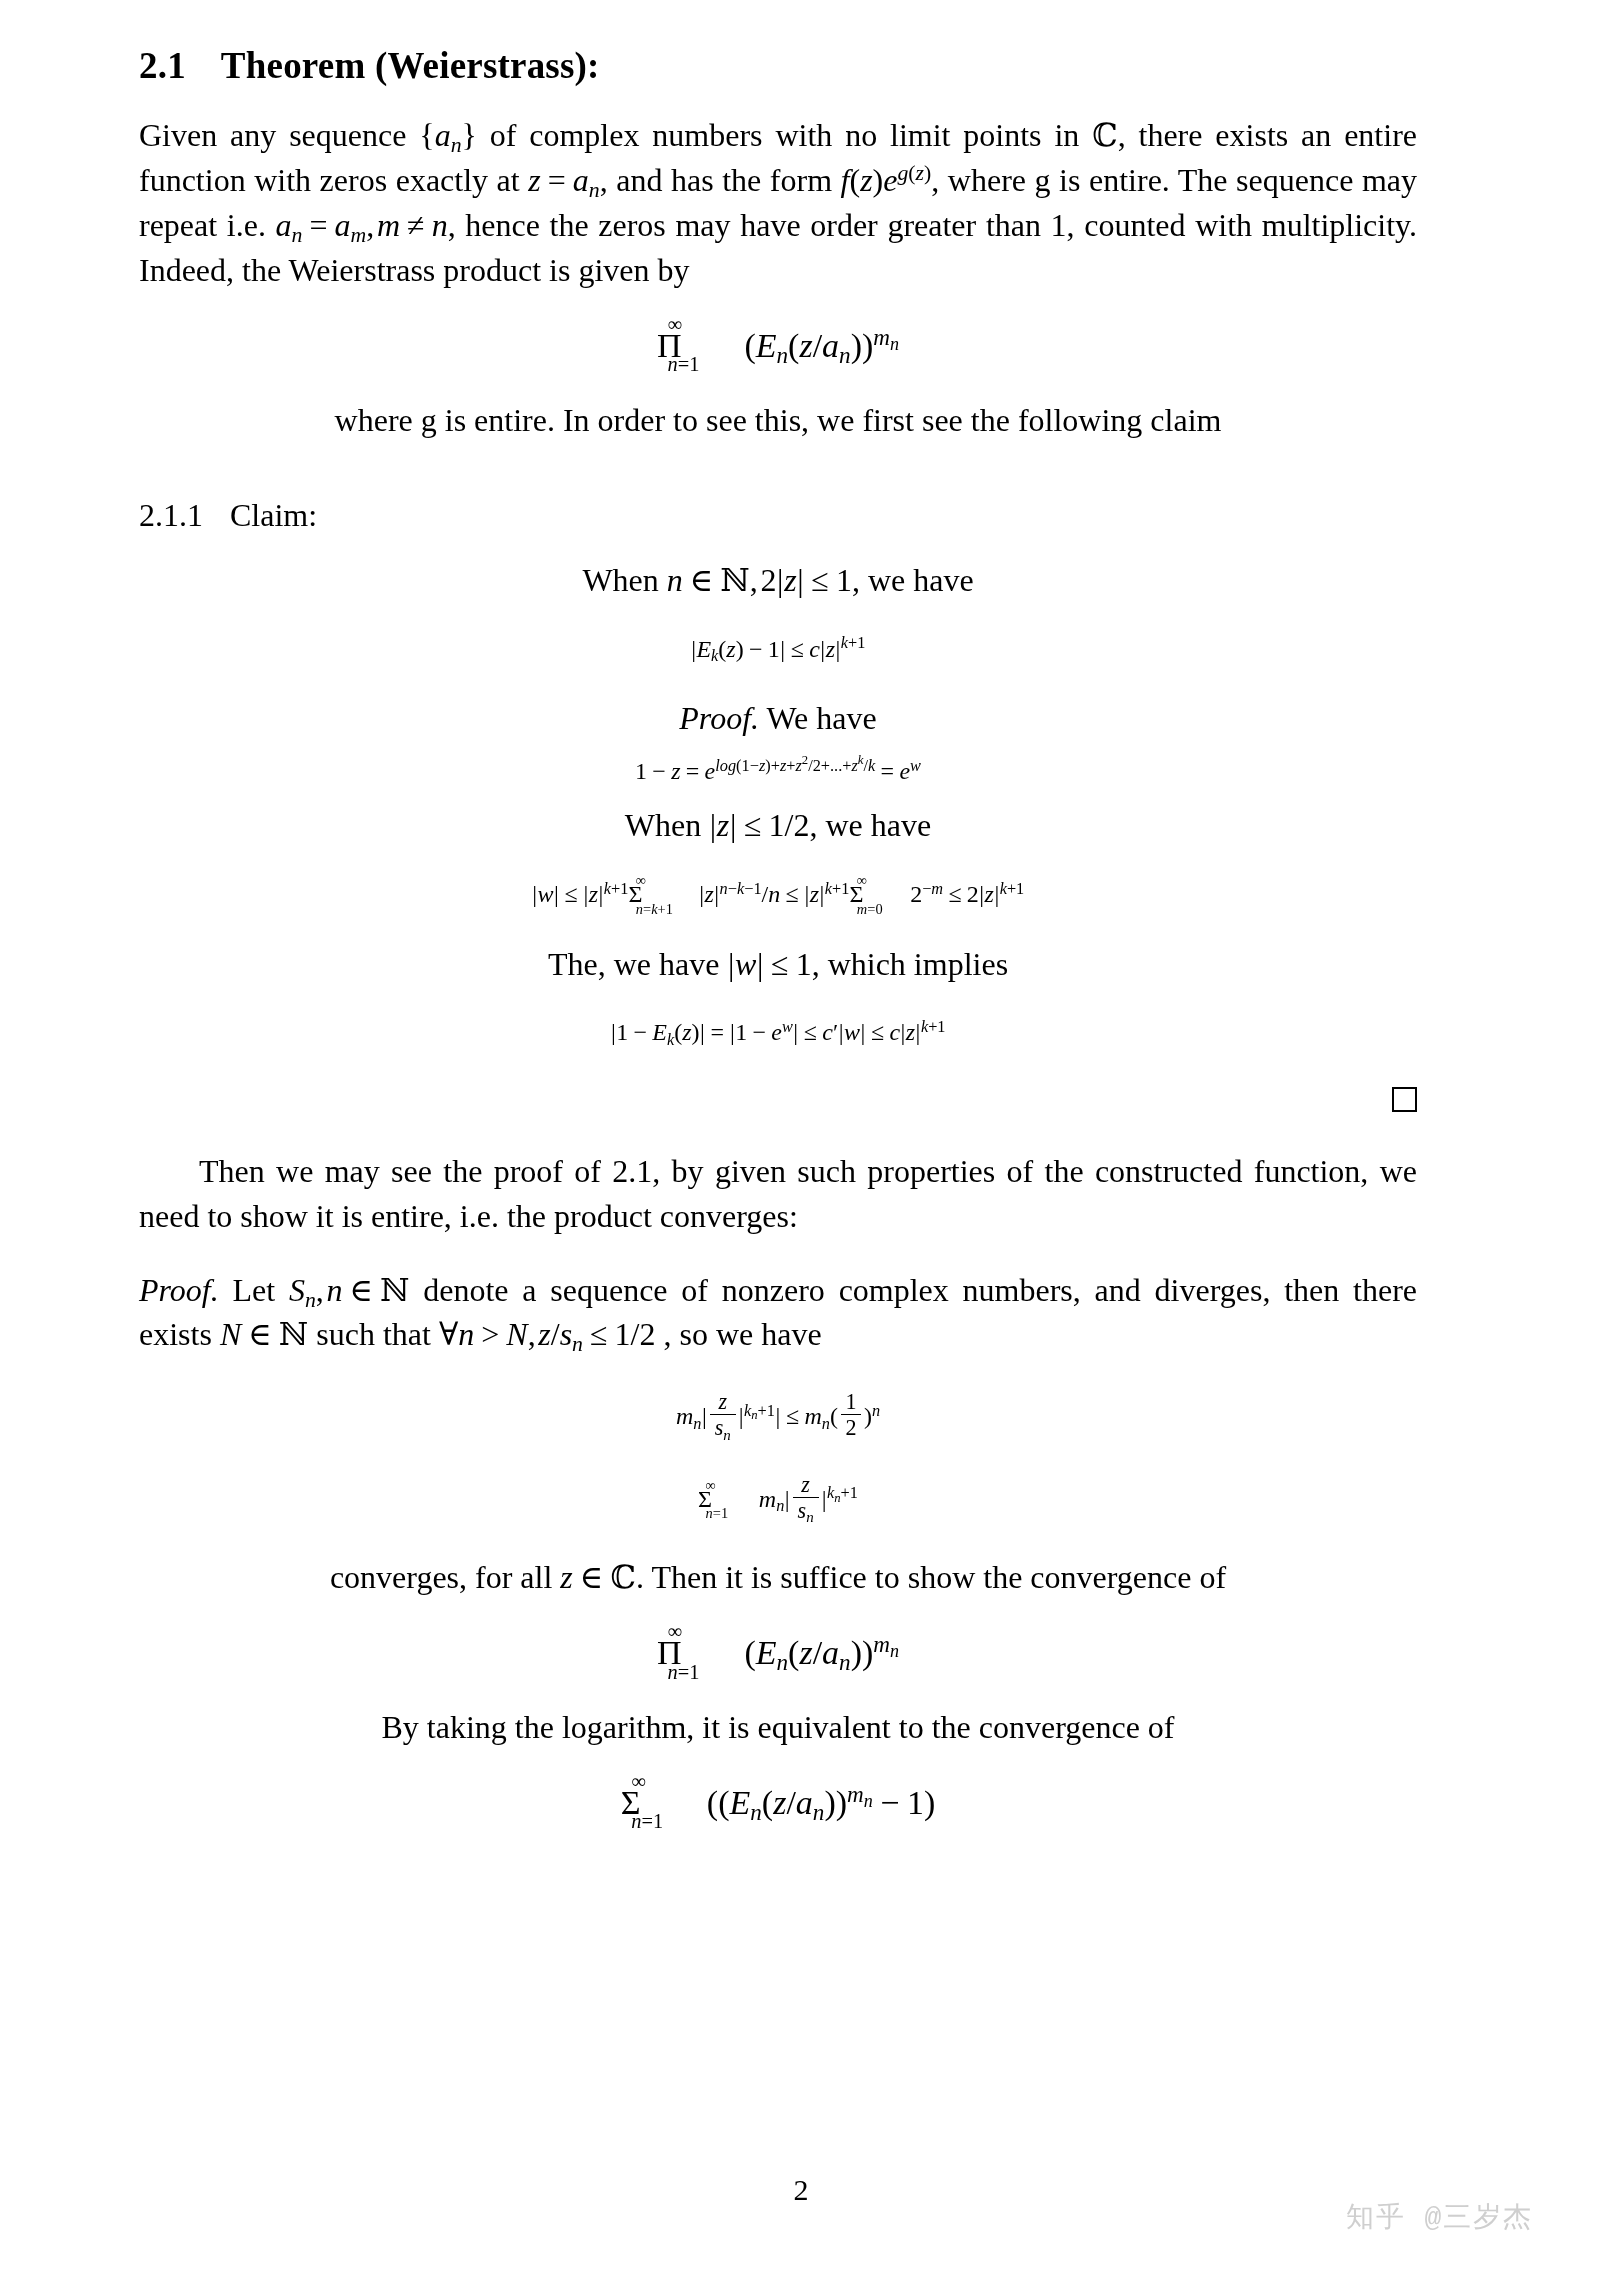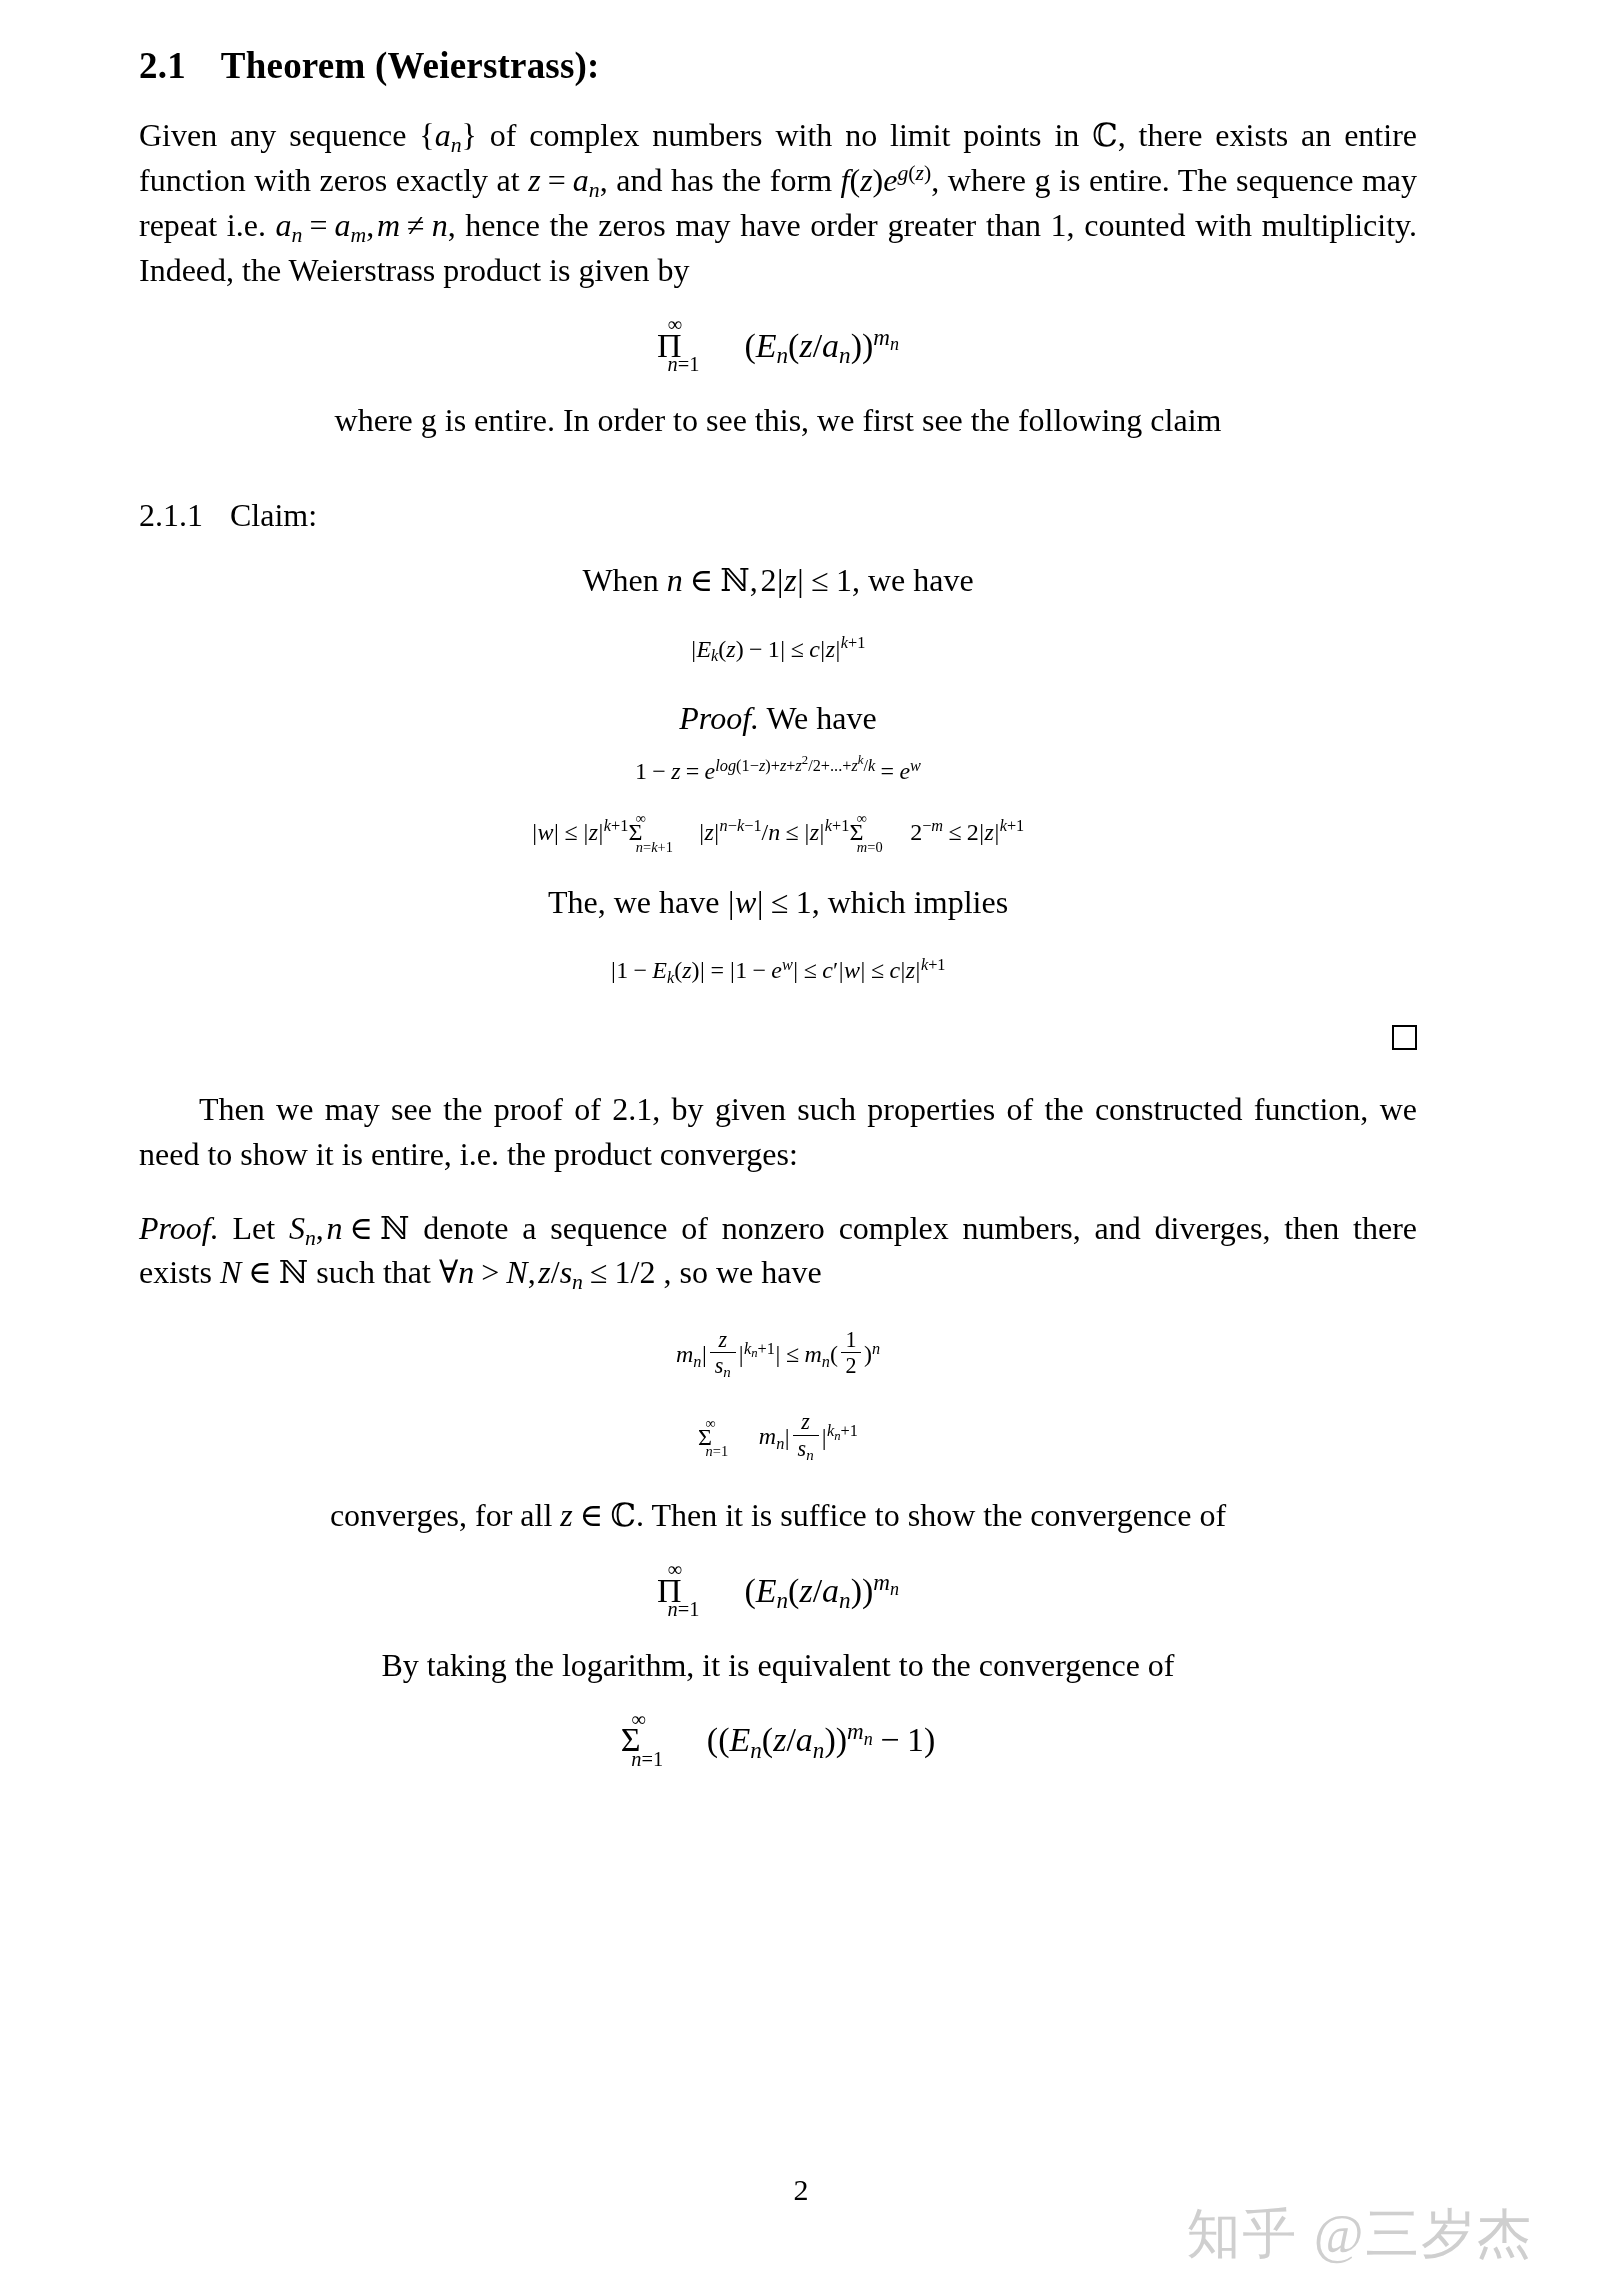--- a/index.html
+++ b/index.html
@@ -150,23 +150,23 @@
     text-align: center;
     font-size: 30px;
   }
 
   
   .watermark {
     position: absolute;
     right: 69px;
     top: 2198px;
     color: #cfcfcf;
-    font-size: 54px;
+    font-size: 28px;
     letter-spacing: 1.9px;
-    font-family: Liberation Serif, serif;
+    font-family: Liberation Mono, monospace;
     white-space: nowrap;
     user-select: none;
   }
 </style>
 </head>
 <body>
 
 <div class="page">
   <div class="content">
 
@@ -191,20 +191,21 @@
     <div class="eq math">
       <span class="vbar">|</span><span class="mi">E</span><sub class="mi">k</sub>(<span class="mi">z</span>)<span class="op">−</span>1<span class="vbar">|</span><span class="op">≤</span><span class="mi">c</span><span class="vbar">|</span><span class="mi">z</span><span class="vbar">|</span><sup><span class="mi">k</span>+1</sup>
     </div>
 
     <p class="body nojust gap-top"><span class="proof-lead">Proof.</span><span> We have</span></p>
 
     <div class="eq math eq-tight">
       1<span class="op">−</span><span class="mi">z</span><span class="op">=</span><span class="mi">e</span><sup><span class="mi">log</span>(1−<span class="mi">z</span>)+<span class="mi">z</span>+<span class="mi">z</span><sup>2</sup>/2+...+<span class="mi">z</span><sup><span class="mi">k</span></sup>/<span class="mi">k</span></sup><span class="op">=</span><span class="mi">e</span><sup><span class="mi">w</span></sup>
     </div>
 
+    <p class="body nojust"><span>When </span><span class="math"><span class="vbar">|</span><span class="mi">z</span><span class="vbar">|</span><span class="op">≤</span>1/2</span><span>, we have</span></p>
 
     <div class="eq math">
       <span class="vbar">|</span><span class="mi">w</span><span class="vbar">|</span><span class="op">≤</span><span class="vbar">|</span><span class="mi">z</span><span class="vbar">|</span><sup><span class="mi">k</span>+1</sup><span class="oplim pad-sig"><span class="opsym">Σ</span><span class="uplim">∞</span><span class="lolim"><span class="mi">n</span>=<span class="mi">k</span>+1</span></span><span class="vbar">|</span><span class="mi">z</span><span class="vbar">|</span><sup><span class="mi">n</span>−<span class="mi">k</span>−1</sup>/<span class="mi">n</span><span class="op">≤</span><span class="vbar">|</span><span class="mi">z</span><span class="vbar">|</span><sup><span class="mi">k</span>+1</sup><span class="oplim pad-sig-sm"><span class="opsym">Σ</span><span class="uplim">∞</span><span class="lolim"><span class="mi">m</span>=0</span></span>2<sup>−<span class="mi">m</span></sup><span class="op">≤</span>2<span class="vbar">|</span><span class="mi">z</span><span class="vbar">|</span><sup><span class="mi">k</span>+1</sup>
     </div>
 
     <p class="body nojust"><span>The, we have </span><span class="math"><span class="vbar">|</span><span class="mi">w</span><span class="vbar">|</span><span class="op">≤</span>1</span><span>, which implies</span></p>
 
     <div class="eq math">
       <span class="vbar">|</span>1<span class="op">−</span><span class="mi">E</span><sub class="mi">k</sub>(<span class="mi">z</span>)<span class="vbar">|</span><span class="op">=</span><span class="vbar">|</span>1<span class="op">−</span><span class="mi">e</span><sup><span class="mi">w</span></sup><span class="vbar">|</span><span class="op">≤</span><span class="mi">c</span><span class="mupright">′</span><span class="vbar">|</span><span class="mi">w</span><span class="vbar">|</span><span class="op">≤</span><span class="mi">c</span><span class="vbar">|</span><span class="mi">z</span><span class="vbar">|</span><sup><span class="mi">k</span>+1</sup>
     </div>

